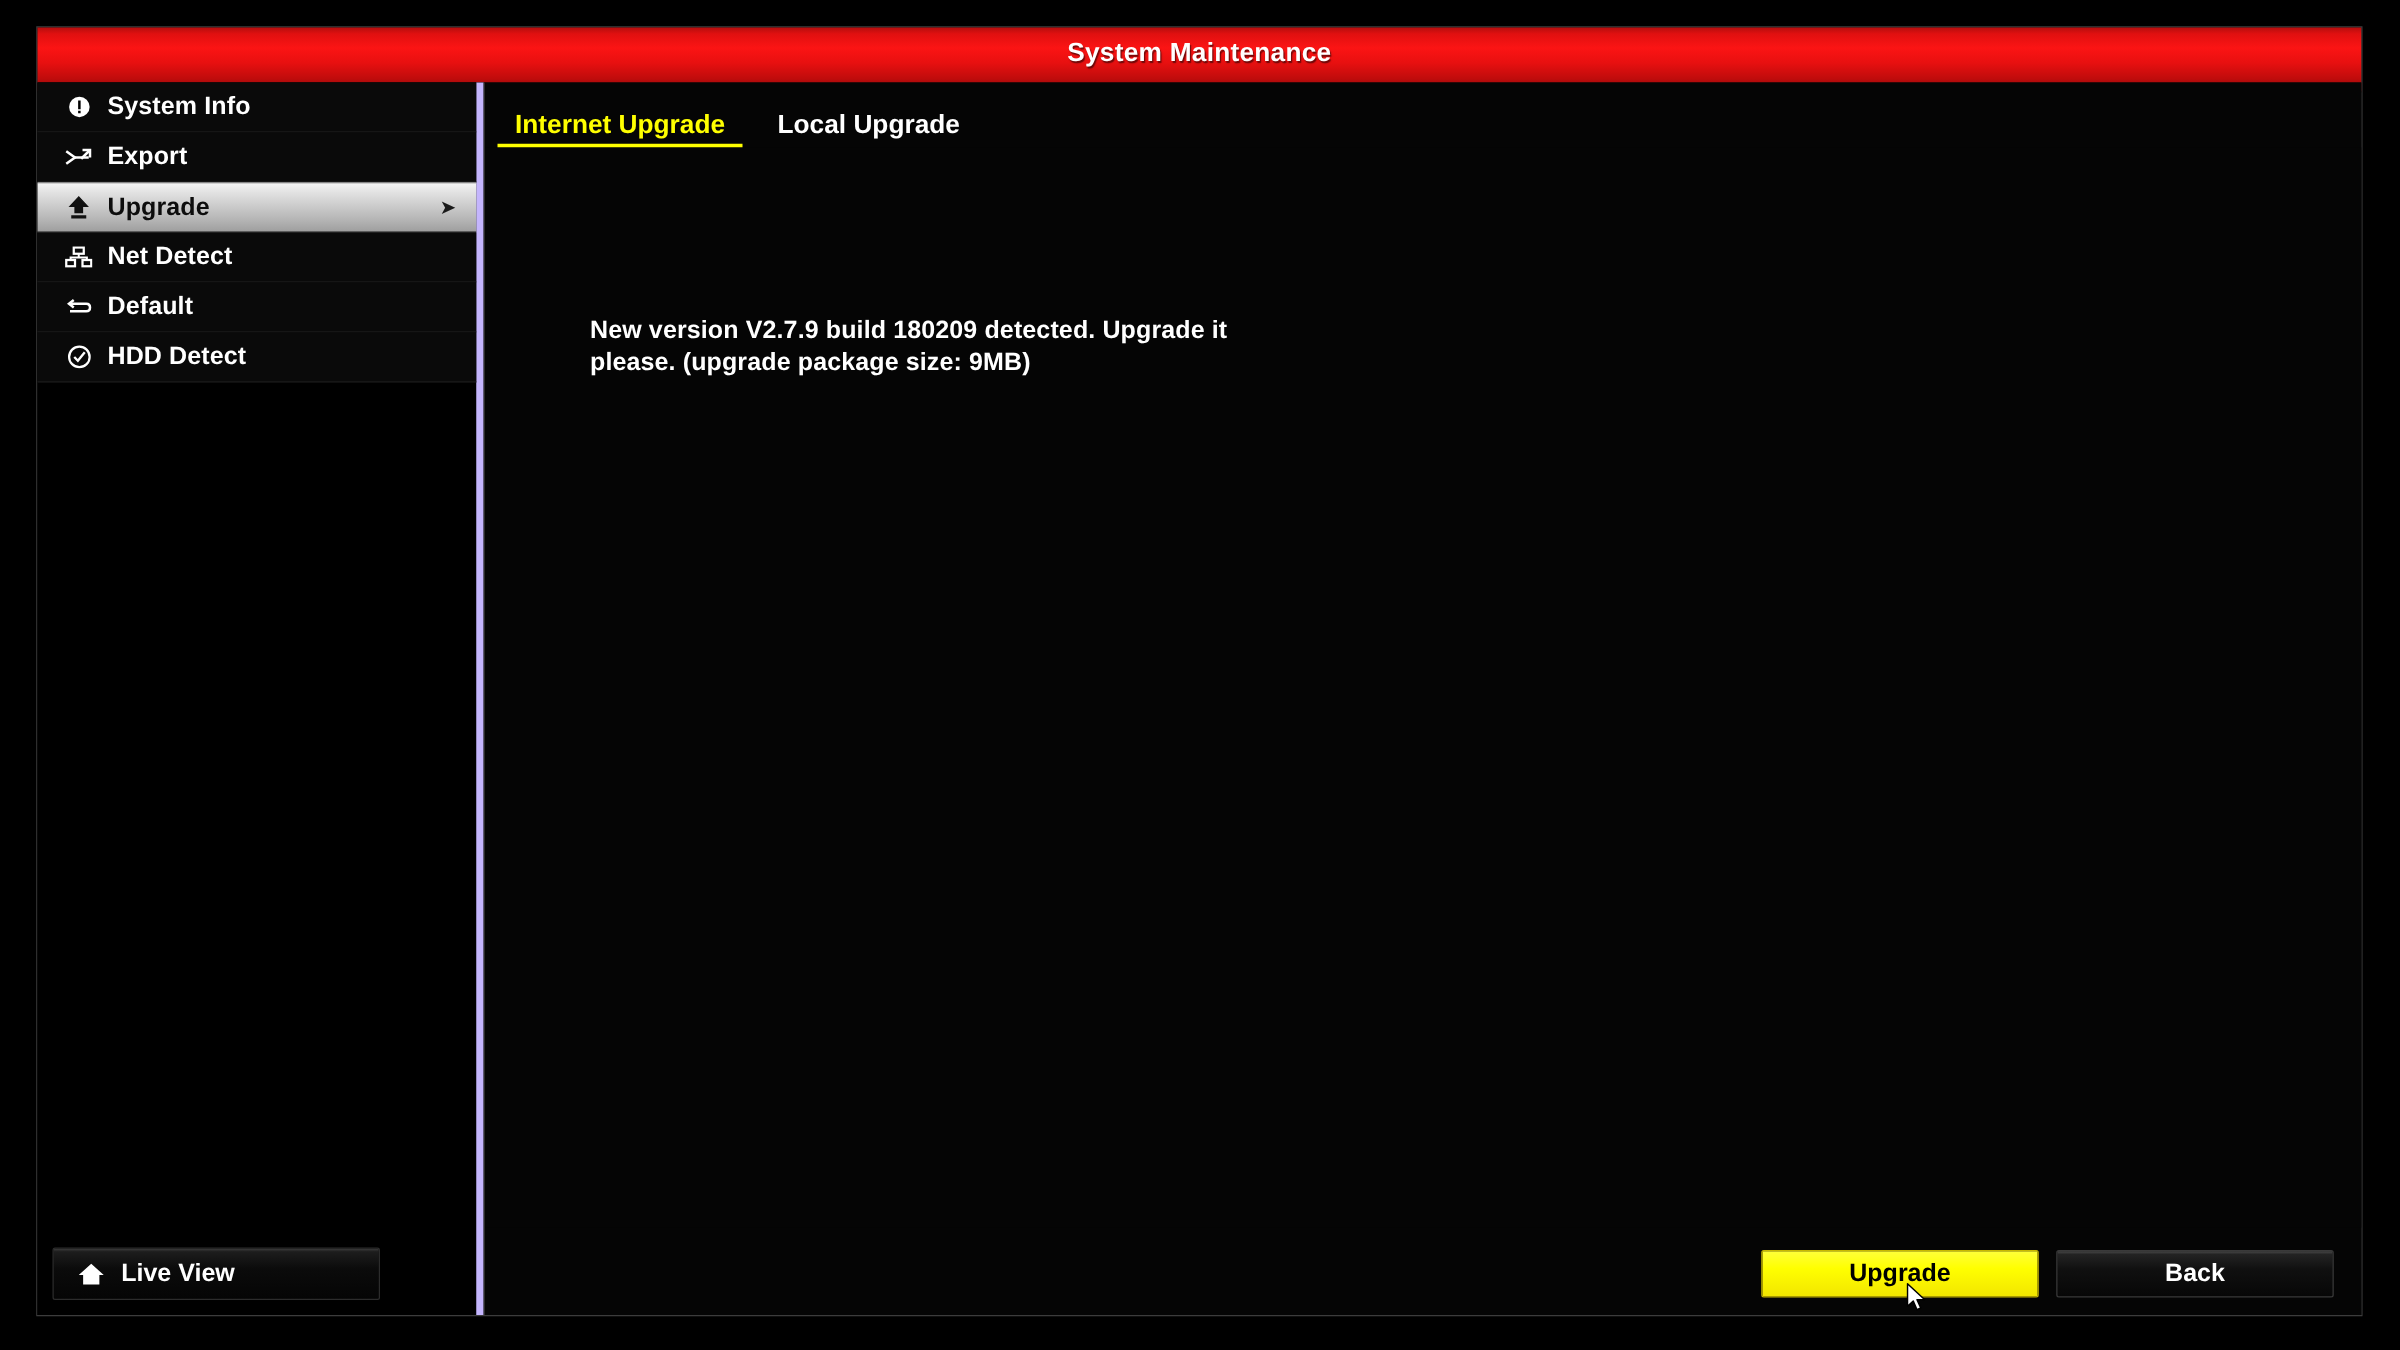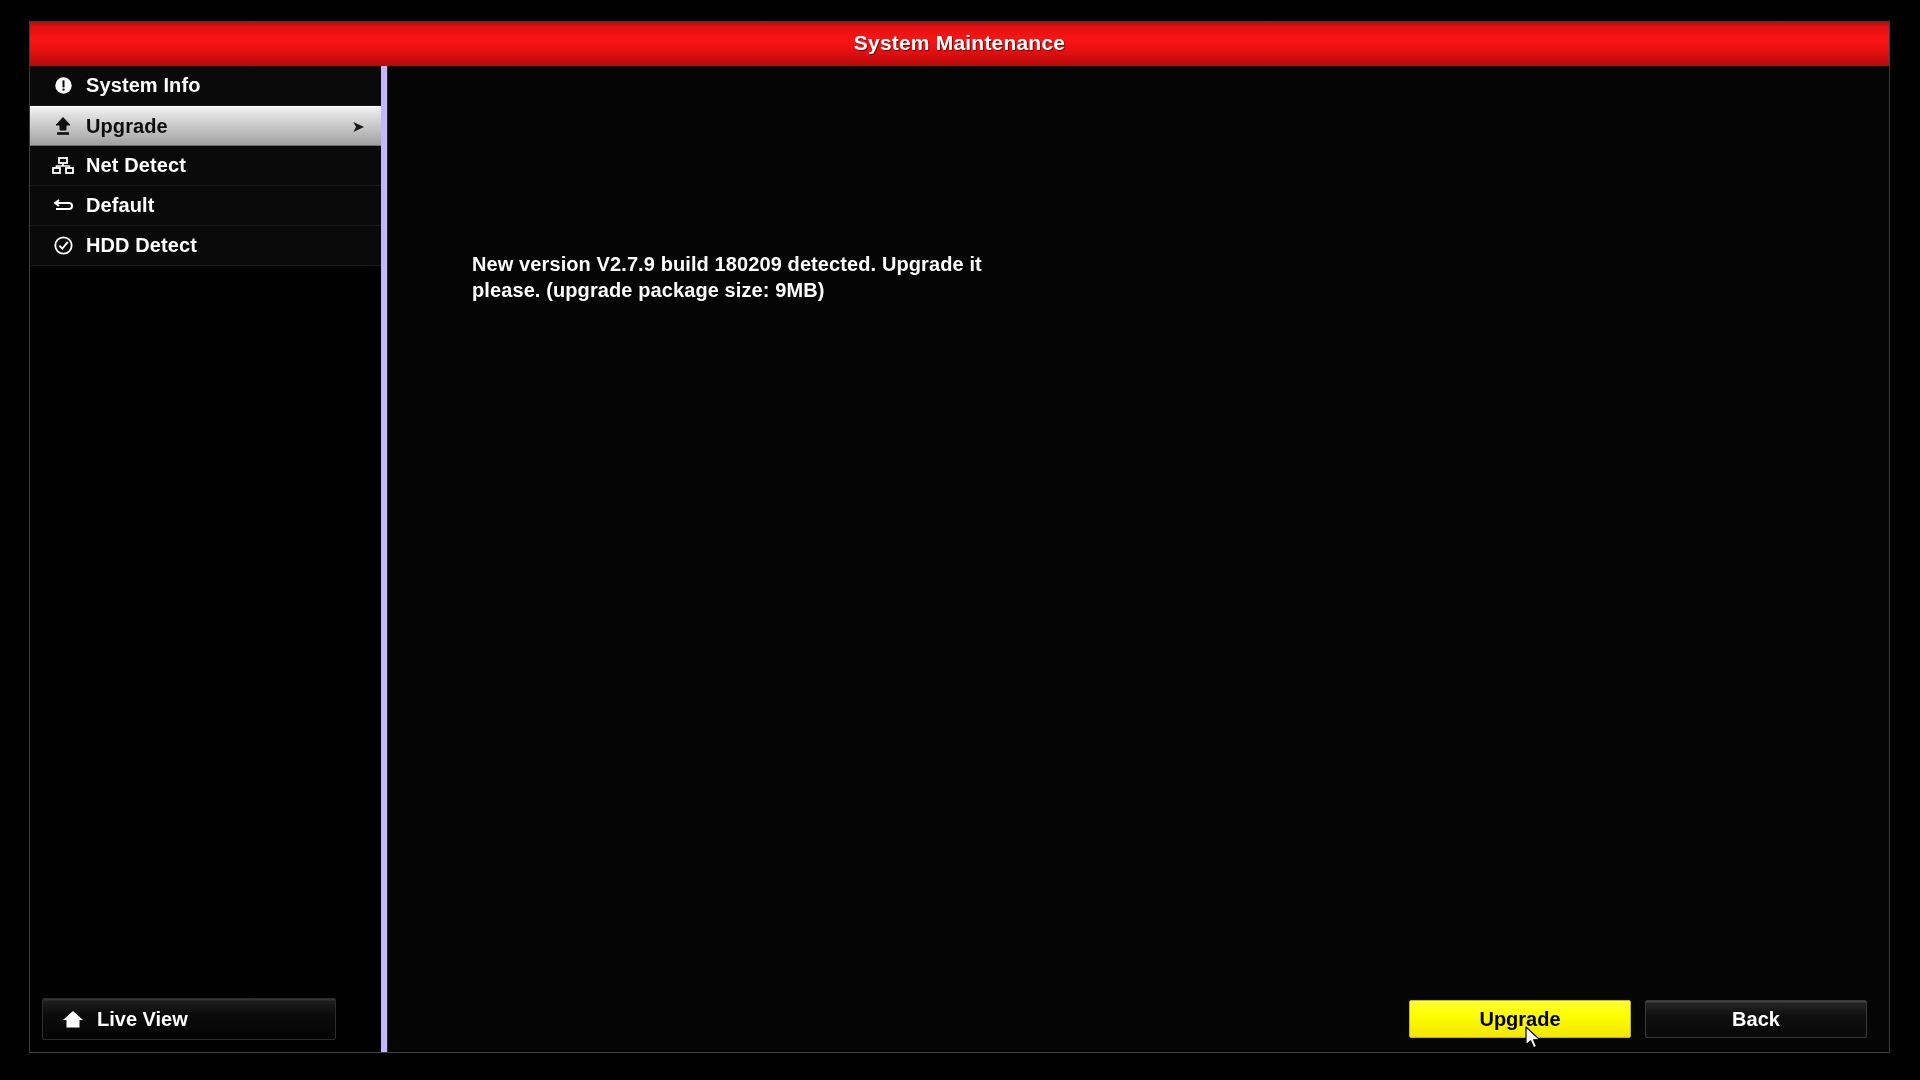--- a/index.html
+++ b/index.html
@@ -138,21 +138,21 @@
     font-weight: bold;
   }
 
   .icon-svg { display:block; }
 
   
   .liveview {
     position: absolute;
     left: 12px;
     bottom: 12px;
-    width: 294px;
+    width: 262px;
     height: 42px;
     background: linear-gradient(to bottom, #3c3c3c 0%, #1d1d1d 6%, #0b0b0b 40%, #050505 100%);
     border: 1px solid #2c2c2c;
     border-radius: 2px;
     display: flex;
     align-items: center;
     padding-left: 16px;
     box-sizing: border-box;
     cursor: default;
   }
@@ -292,20 +292,31 @@
               <svg class="icon-svg" width="19" height="19" viewBox="0 0 19 19">
                 <circle cx="9.5" cy="9.5" r="8.2" fill="#ffffff"></circle>
                 <rect x="8.5" y="4.4" width="2" height="7" fill="#000000"></rect>
                 <rect x="8.5" y="12.6" width="2" height="2" fill="#000000"></rect>
               </svg>
             </span>
             <span class="nav-label">System Info</span>
           </div>
 
 
+          <div class="nav-item">
+            <span class="nav-icon">
+              <svg class="icon-svg" width="22" height="18" viewBox="0 0 22 18">
+                <path d="M1 4 L8 9 L1 14" fill="none" stroke="#ffffff" stroke-width="2"></path>
+                <path d="M8 9 L19 9" stroke="#ffffff" stroke-width="2"></path>
+                <path d="M14 3 L20 3 L20 9" fill="none" stroke="#ffffff" stroke-width="2"></path>
+                <path d="M20 3 L13 10" stroke="#ffffff" stroke-width="2"></path>
+              </svg>
+            </span>
+            <span class="nav-label">Export</span>
+          </div>
 
           <div class="nav-item selected">
             <span class="nav-icon">
               <svg class="icon-svg" width="18" height="20" viewBox="0 0 18 20">
                 <path d="M9 1.5 L16 9 L12 9 L12 14 L6 14 L6 9 L2 9 Z" fill="#111111" stroke="#111111" stroke-width="1"></path>
                 <rect x="3" y="16.2" width="12" height="2.6" fill="#111111"></rect>
               </svg>
             </span>
             <span class="nav-label">Upgrade</span>
             <span class="nav-arrow">➤</span>
@@ -350,20 +361,24 @@
             <svg class="icon-svg" width="22" height="19" viewBox="0 0 22 19">
               <path d="M11 1 L21 10 L17.5 10 L17.5 17.5 L4.5 17.5 L4.5 10 L1 10 Z" fill="#ffffff"></path>
             </svg>
           </span>
           <span class="lv-label">Live View</span>
         </div>
       </div>
 
       <div class="main">
 
+        <div class="tabs">
+          <div class="tab active">Internet Upgrade</div>
+          <div class="tab">Local Upgrade</div>
+        </div>
 
         <div class="content">
           <div class="message">
             <div>New version V2.7.9 build 180209 detected. Upgrade it</div>
             <div>please. (upgrade package size:   9MB)</div>
           </div>
         </div>
 
         <div class="footer-buttons">
           <div class="btn btn-primary">Upgrade</div>

